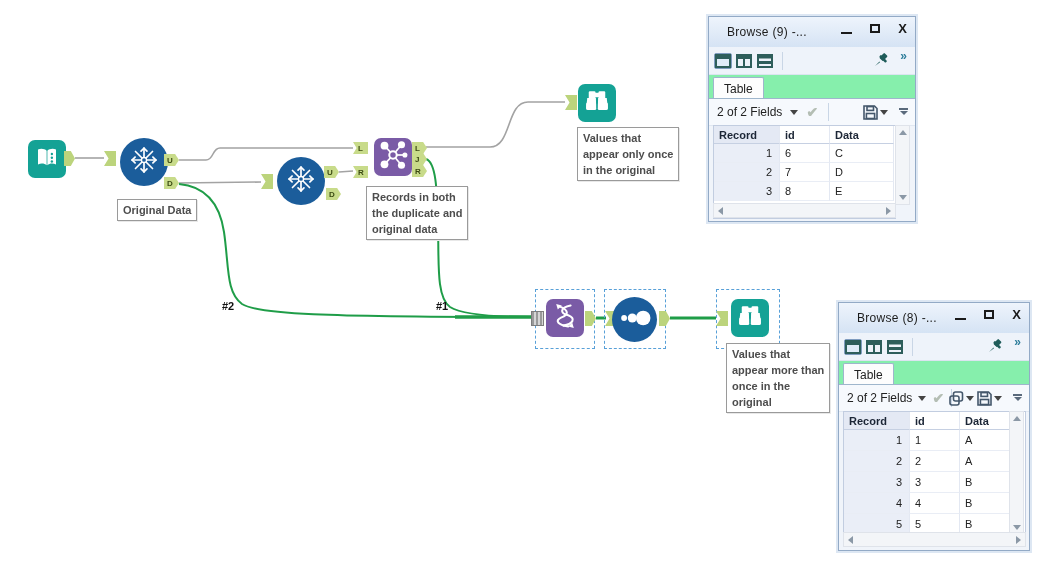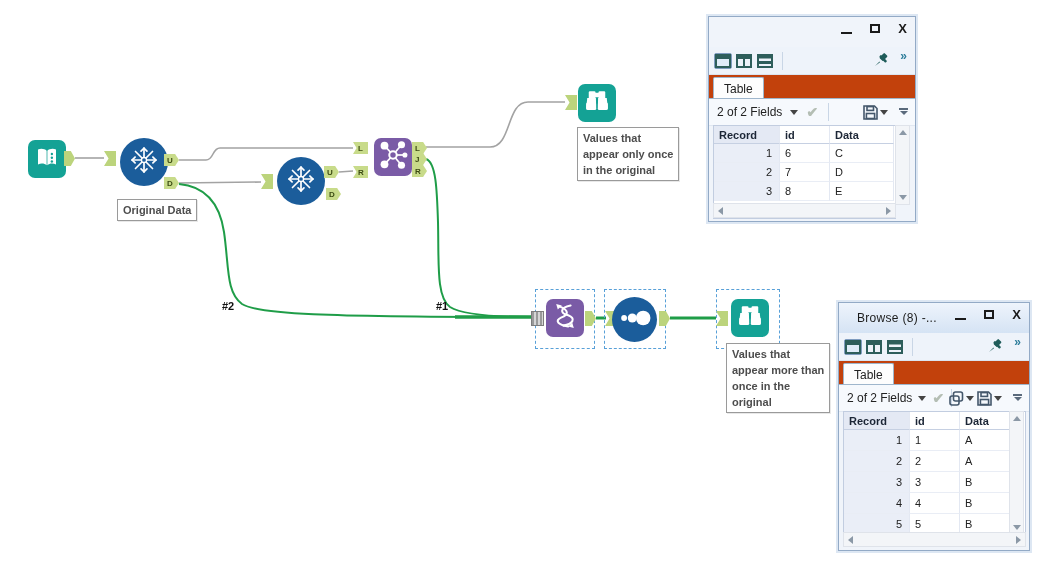--- a/index.html
+++ b/index.html
@@ -38,21 +38,21 @@
   .btn-max{width:10px;height:9px;border:2px solid #1a1a1a;box-sizing:border-box;}
   .btn-close{font-size:13px;font-weight:bold;color:#1a1a1a;line-height:10px;}
   .bw-toolbar{position:absolute;left:0;right:0;height:28px;background:#eef3fa;
               border-bottom:1px solid #dbe4f0;display:flex;align-items:center;padding-left:5px;box-sizing:border-box;}
   .pane-ico{width:18px;height:16px;margin-right:3px;position:relative;box-sizing:border-box;
             border:1px solid transparent;display:flex;align-items:center;justify-content:center;}
   .pane-ico.selected{border:1px solid #7f9cbf;background:#e0ecf9;border-radius:2px;}
   .tb-sep{width:1px;height:18px;background:#c9d6e6;margin:0 5px;}
   .pin-wrap{position:absolute;right:26px;top:5px;}
   .chev{position:absolute;right:8px;top:2px;font-size:12px;font-weight:bold;color:#2d7d9a;}
-  .bw-tabrow{position:absolute;left:0;right:0;height:24px;background:#c2410c;}
+  .bw-tabrow{position:absolute;left:0;right:0;height:24px;background:#86efac;}
   .bw-tab{position:absolute;left:4px;top:2px;height:22px;padding:0 10px;background:#fdfdfd;
           border:1px solid #9fb6cc;border-bottom:none;font-size:12px;color:#222;
           display:flex;align-items:center;border-radius:2px 2px 0 0;}
   .bw-tab-line{position:absolute;left:0;right:0;bottom:0;height:1px;background:#9fb6cc;}
   .bw-fields{position:absolute;left:0;right:0;height:26px;background:#f6f9fd;
              border-bottom:1px solid #e0e7f1;display:flex;align-items:center;font-size:12px;color:#222;}
   .caret{width:0;height:0;border-left:4px solid transparent;border-right:4px solid transparent;
          border-top:5px solid #444;display:inline-block;}
   .check{color:#b4beb4;font-size:14px;font-weight:bold;}
   .ficon{display:inline-flex;align-items:center;}
@@ -164,20 +164,23 @@
         <circle cx="10" cy="31" r="4.6" fill="#fff"></circle>
           <circle cx="30" cy="32" r="4.2" fill="#fff"></circle>
         <circle cx="34" cy="20" r="3" fill="#fff"></circle>
         <circle cx="20" cy="20" r="4.4" fill="#7a5ba6" stroke="#fff" stroke-width="2.4"></circle>
       </svg>
     </span>
   </div>
   <span class="anchor a-letter" style="left:412px;top:142px;">L</span>
   <span class="anchor a-letter" style="left:412px;top:153px;">J</span>
   <span class="anchor a-letter" style="left:412px;top:165px;">R</span>
+  <div class="tool-label" style="left:366px;top:186px;">Records in both
+the duplicate and
+original data</div>
 
   <span class="anchor a-in" style="left:565px;top:95px;"></span>
   <div class="tool-square teal" style="left:578px;top:84px;">
     <span>
       <svg width="30" height="30" viewBox="0 0 40 40">
         <rect x="9" y="7" width="9" height="10" rx="1.5" fill="#fff"></rect>
         <rect x="22" y="7" width="9" height="10" rx="1.5" fill="#fff"></rect>
         <rect x="16.8" y="9" width="6.4" height="6" fill="#fff"></rect>
         <path d="M7 16 L18.5 16 L19 30 L5.5 30 Z" fill="#fff"></path>
         <path d="M21.5 16 L33 16 L34.5 30 L21 30 Z" fill="#fff"></path>
@@ -235,20 +238,23 @@
         <line x1="20" y1="16" x2="20" y2="30" stroke="#14a295" stroke-width="1.6"></line>
       </svg>
     </span>
   </div>
   <div class="tool-label" style="left:726px;top:343px;">Values that
 appear more than
 once in the
 original</div>
 
   <div class="bw" style="left:708px;top:16px;width:208px;height:206px;">
+    <div class="bw-title">
+      <span class="bw-title-text">Browse (9) -...</span>
+    </div>
     <div class="bw-btns">
       <span class="btn-min"></span>
       <span class="btn-max"></span>
       <span class="btn-close">X</span>
     </div>
     <div class="bw-toolbar" style="top:30px;">
       <span class="pane-ico selected">
         <svg width="16" height="14" viewBox="0 0 16 14">
             <rect x="1" y="1" width="14" height="12" fill="none" stroke="#2e5e5b" stroke-width="2"></rect>
             <rect x="1" y="1" width="14" height="4" fill="#2e5e5b"></rect>

